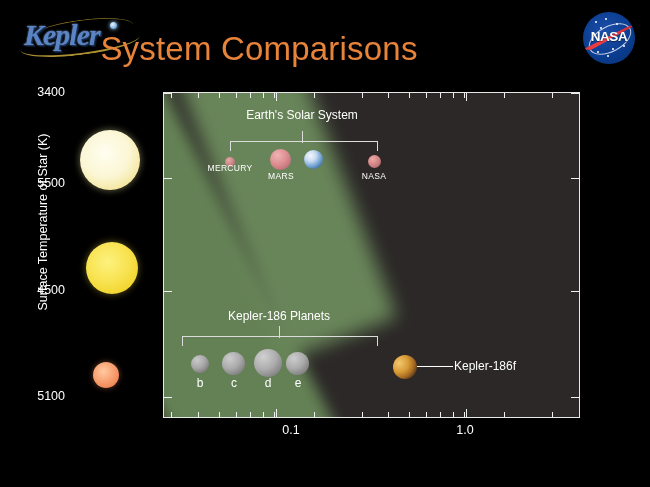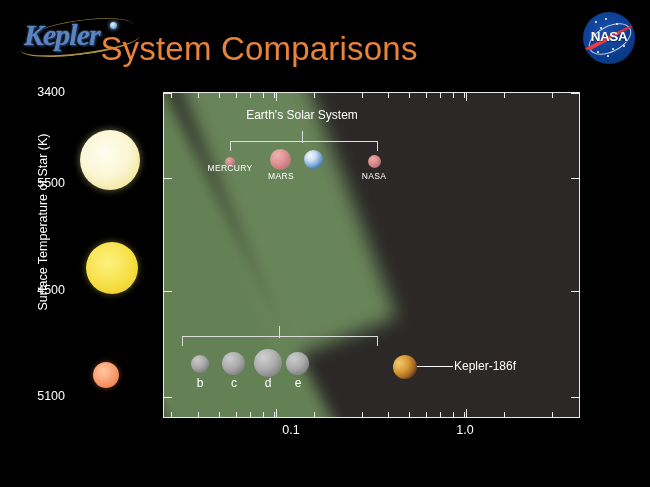--- a/index.html
+++ b/index.html
@@ -259,20 +259,21 @@
     <div class="planet" style="left:140px;top:57px;width:19px;height:19px;
                 background:radial-gradient(circle at 34% 30%,#f2f7ff 0%,#c9dcf0 30%,#6f9fd0 60%,#3d6b9e 82%,#1d3e63 100%);"></div>
 
     <div class="planet" style="left:204px;top:62px;width:13px;height:13px;
                 background:radial-gradient(circle at 36% 32%,#eeaaa6 0%,#d08384 50%,#9d5a5f 100%);"></div>
     <div class="pname" style="left:178px;top:78px;width:64px;">NASA</div>
 
     <div class="bracket" style="left:18px;top:243px;width:194px;height:9px;"></div>
     <div class="stem" style="left:115px;top:233px;height:12px;"></div>
 
+    <div class="klabel" style="left:50px;top:216px;width:130px;">Kepler-186 Planets</div>
 
     <div class="planet" style="left:27px;top:262px;width:18px;height:18px;
                 background:radial-gradient(circle at 34% 28%,#c9c9c9 0%,#a8a8a8 45%,#7e7e7e 78%,#4d4d4d 100%);"></div>
     <div class="klabel" style="left:16px;top:283px;width:40px;font-size:12px;">b</div>
 
     <div class="planet" style="left:58px;top:259px;width:23px;height:23px;
                 background:radial-gradient(circle at 34% 28%,#cccccc 0%,#ababab 45%,#818181 78%,#4f4f4f 100%);"></div>
     <div class="klabel" style="left:50px;top:283px;width:40px;font-size:12px;">c</div>
 
     <div class="planet" style="left:90px;top:256px;width:28px;height:28px;

